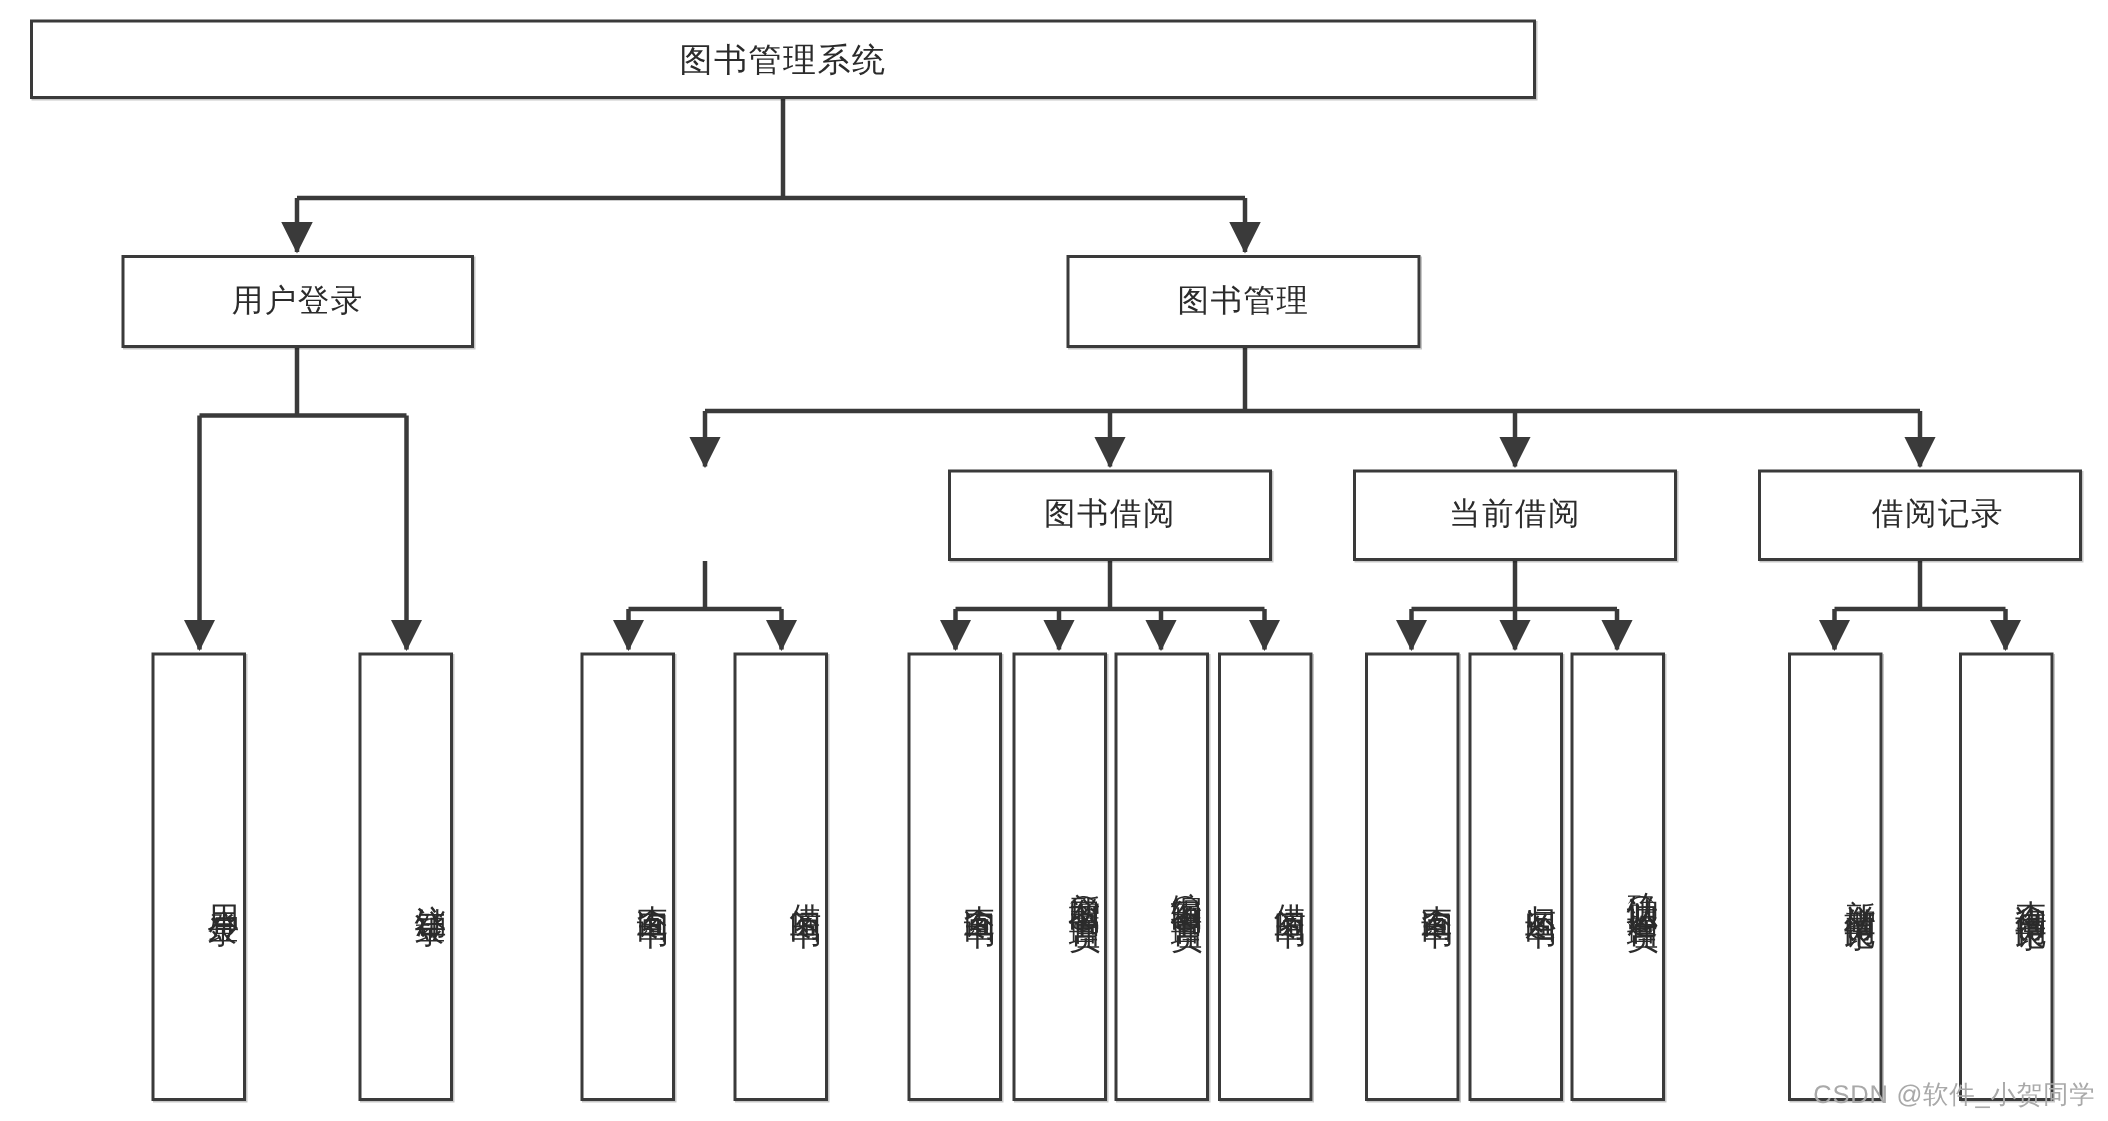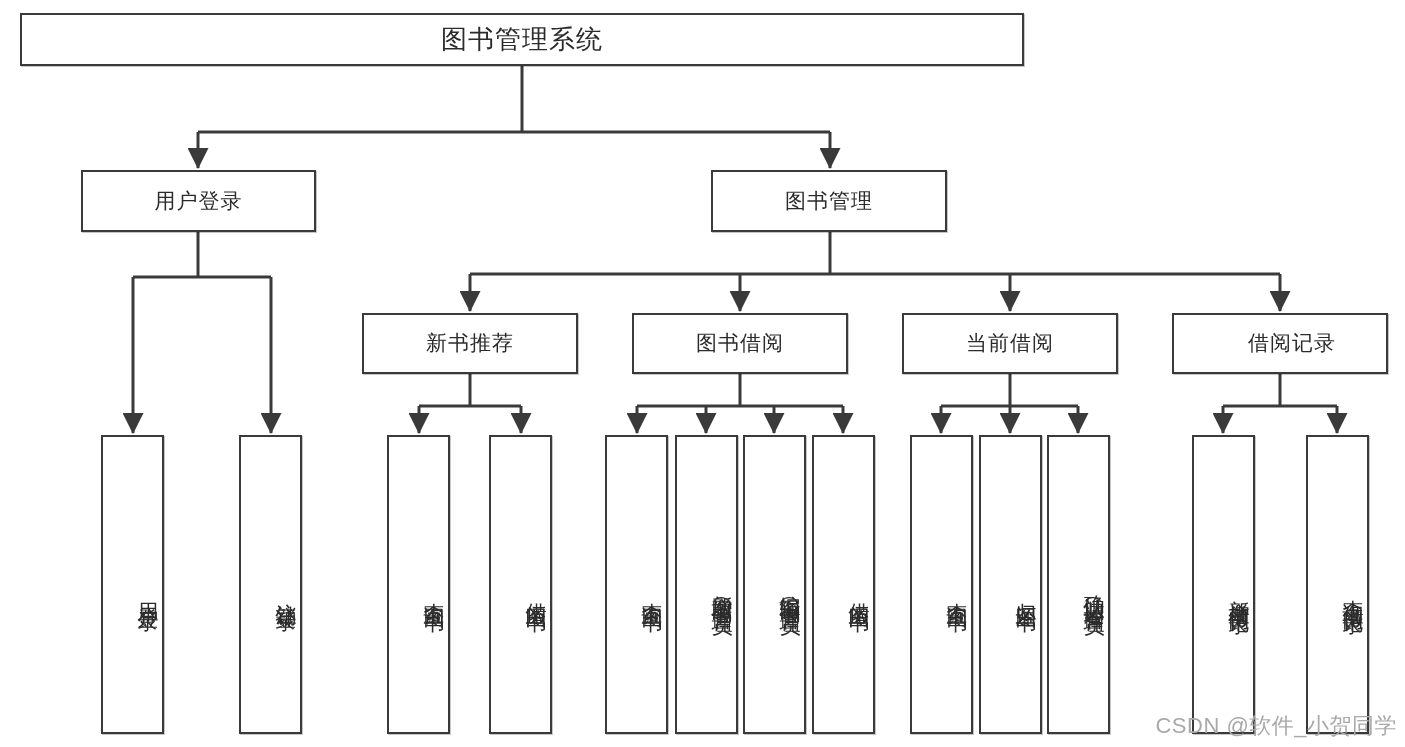--- a/index.html
+++ b/index.html
@@ -35,41 +35,41 @@
     justify-content: center;
     color: #2b2b2b;
     box-shadow: 1px 1px 0 rgba(0,0,0,0.22);
   }
   .node.horiz {
     font-size: 21px;
     letter-spacing: 1px;
     line-height: 1.25;
   }
   .node.root {
-    font-size: 26px;
+    font-size: 22px;
   }
   .node.vert {
     writing-mode: vertical-rl;
     text-orientation: upright;
     font-size: 21px;
     letter-spacing: 3px;
     padding-top: 14px;
     align-items: flex-start;
     justify-content: center;
   }
   .node.vert .vlabel {
     writing-mode: vertical-rl;
     text-orientation: upright;
     white-space: nowrap;
   }
   #watermark {
     position: absolute;
     right: 8px;
     bottom: 6px;
-    font-size: 22px;
+    font-size: 17px;
     color: #a9a9a9;
     letter-spacing: 0.5px;
     white-space: nowrap;
     user-select: none;
   }
 </style>
 </head>
 <body>
 
 <div id="canvas">
@@ -130,23 +130,20 @@
   </div>
 
   <div class="node horiz" style="left:81px; top:170px; width:235px; height:62px;">
     <span>用户登录</span>
   </div>
 
   <div class="node horiz" style="left:711px; top:170px; width:236px; height:62px;">
     <span>图书管理</span>
   </div>
 
-  <div class="node horiz" style="left:362px; top:313px; width:216px; height:61px;">
-    <span>新书推荐</span>
-  </div>
 
   <div class="node horiz" style="left:902px; top:313px; width:216px; height:61px;">
     <span>当前借阅</span>
   </div>
 
   <div class="node horiz" style="left:632px; top:313px; width:216px; height:61px;">
     <span>图书借阅</span>
   </div>
 
   <div class="node horiz" style="left:1172px; top:313px; width:216px; height:61px;padding-left:24px;">

